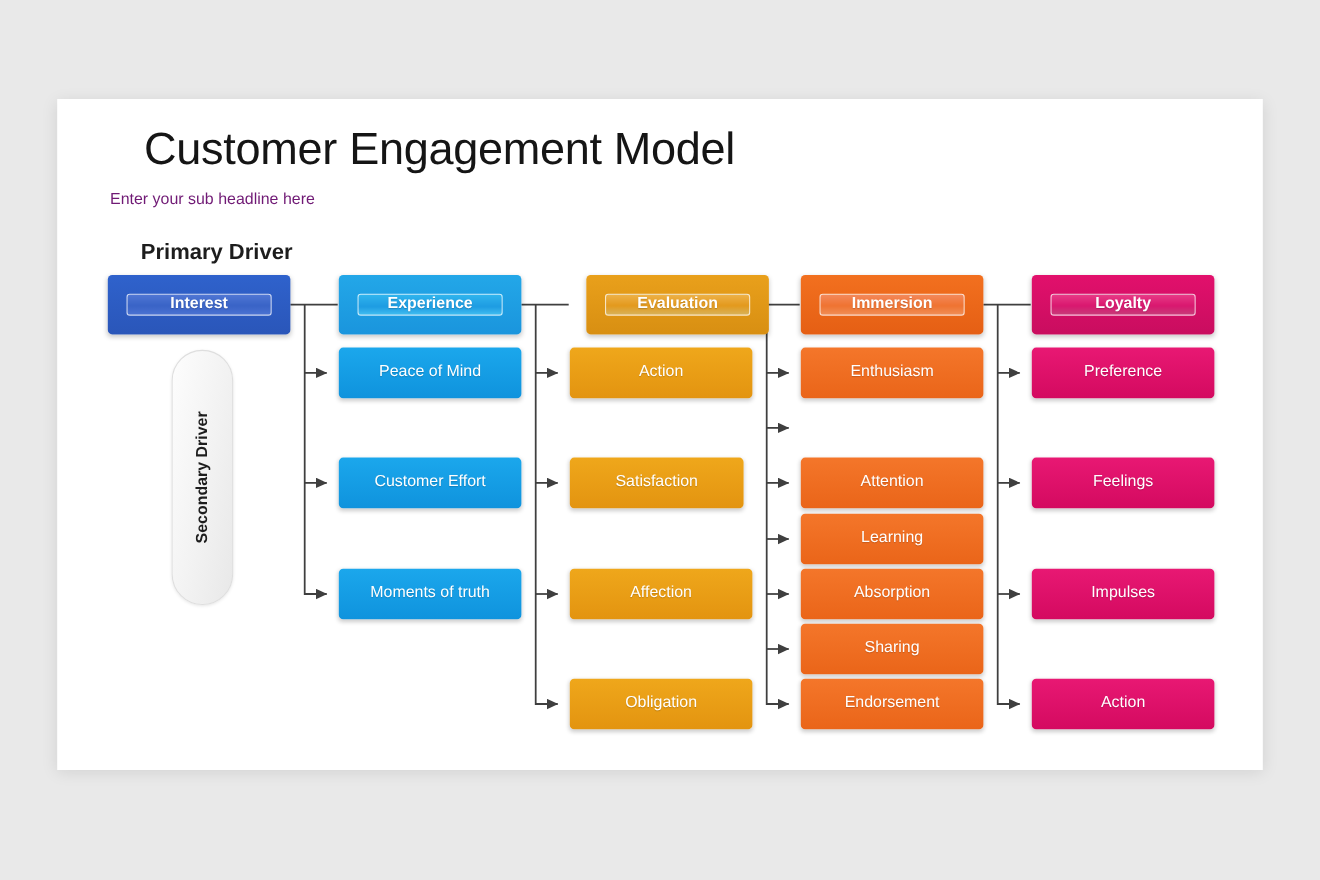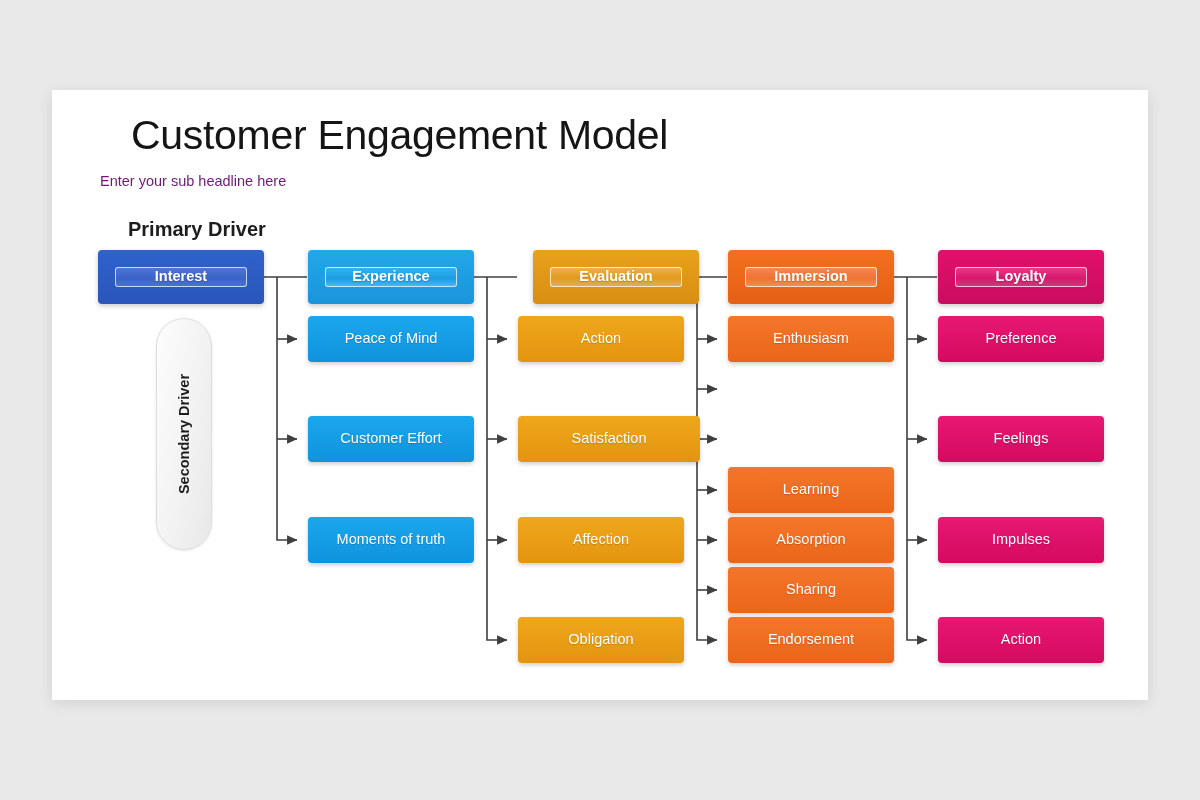--- a/index.html
+++ b/index.html
@@ -219,21 +219,21 @@
     <div class="node header" style="left:481px; top:160px; width:166px; height:54px;
                 background: linear-gradient(180deg,#e9a01b 0%, #d88f12 100%);">
       <div class="inner" style="background: linear-gradient(180deg,#edb148 0%, #e3991c 55%, #d8b259 100%);">
         <span class="node-label">Evaluation</span>
       </div>
     </div>
     <div class="node sub" style="left:466px; top:226px; width:166px; height:46px;
                 background: linear-gradient(180deg,#efa71b 0%, #e39410 100%);">
       <span class="node-label">Action</span>
     </div>
-    <div class="node sub" style="left:466px; top:326px; width:182px; height:46px;
+    <div class="node sub" style="left:466px; top:326px; width:158px; height:46px;
                 background: linear-gradient(180deg,#efa71b 0%, #e39410 100%);">
       <span class="node-label">Satisfaction</span>
     </div>
     <div class="node sub" style="left:466px; top:427px; width:166px; height:46px;
                 background: linear-gradient(180deg,#efa71b 0%, #e39410 100%);">
       <span class="node-label">Affection</span>
     </div>
     <div class="node sub" style="left:466px; top:527px; width:166px; height:46px;
                 background: linear-gradient(180deg,#efa71b 0%, #e39410 100%);">
       <span class="node-label">Obligation</span>
@@ -242,20 +242,24 @@
     <div class="node header" style="left:676px; top:160px; width:166px; height:54px;
                 background: linear-gradient(180deg,#f2701f 0%, #e55f14 100%); align-items: center;">
       <div class="inner" style="background: linear-gradient(180deg,#f4885a 0%, #ef7331 55%, #f08d55 100%);">
         <span class="node-label">Immersion</span>
       </div>
     </div>
     <div class="node sub" style="left:676px; top:226px; width:166px; height:46px;
                 background: linear-gradient(180deg,#f4762a 0%, #ea6519 100%);">
       <span class="node-label">Enthusiasm</span>
     </div>
+    <div class="node sub" style="left:676px; top:326px; width:166px; height:46px;
+                background: linear-gradient(180deg,#f4762a 0%, #ea6519 100%);">
+      <span class="node-label">Attention</span>
+    </div>
     <div class="node sub" style="left:676px; top:377px; width:166px; height:46px;
                 background: linear-gradient(180deg,#f4762a 0%, #ea6519 100%);">
       <span class="node-label">Learning</span>
     </div>
     <div class="node sub" style="left:676px; top:427px; width:166px; height:46px;
                 background: linear-gradient(180deg,#f4762a 0%, #ea6519 100%);">
       <span class="node-label">Absorption</span>
     </div>
     <div class="node sub" style="left:676px; top:477px; width:166px; height:46px;
                 background: linear-gradient(180deg,#f4762a 0%, #ea6519 100%);">

